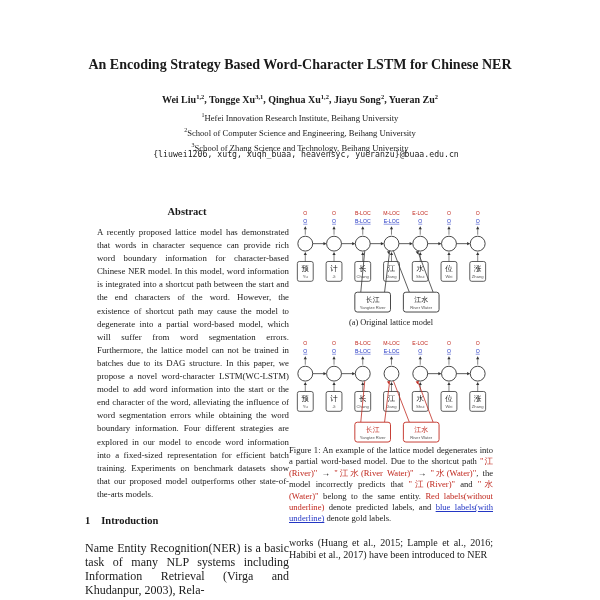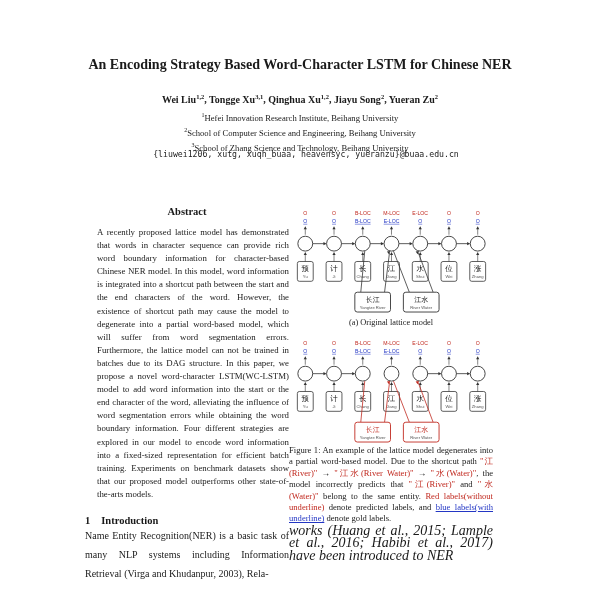--- a/index.html
+++ b/index.html
@@ -24,25 +24,25 @@
   .affiliations sup { font-size:6px; }
   .email {
     position:absolute; top:149px; left:12px; right:0; text-align:center;
     font-family:"DejaVu Sans Mono","Liberation Mono",monospace; font-size:8.2px;
   }
   .columns { position:absolute; top:200px; left:85px; width:432px; display:flex; }
   .col { width:204px; }
   .abstract-heading { text-align:center; font-size:10.5px; font-weight:700; margin:6px 0 9px 0; }
   .abstract-text { margin:0 0 0 12px; font-size:8.8px; line-height:13.1px; text-align:justify; }
   .section-heading { margin-top:14px; font-size:10.5px; font-weight:700; display:flex; gap:11px; }
-  .intro-text { margin-top:0; font-size:10px; line-height:19px; text-align:justify; }
+  .intro-text { margin-top:15px; font-size:12px; line-height:14px; text-align:justify; }
   .fig-svg { display:block; margin:6px auto 0 auto; }
   .subcap { text-align:center; font-size:8.3px; margin:3px 0 9px 0; }
   .fig-caption { font-size:8.6px; line-height:11.4px; text-align:justify; }
-  .cont-text { font-size:14px; line-height:12.6px; text-align:justify;font-style:italic; }
+  .cont-text { margin-top:12px; font-size:10px; line-height:12.6px; text-align:justify; }
 </style>
 </head>
 <body>
 
 <div class="page">
 
   <h1 class="title">An Encoding Strategy Based Word-Character LSTM for Chinese NER</h1>
 
   <div class="authors">
     <span><span>Wei Liu</span><sup>1,2</sup><span>, </span></span><span><span>Tongge Xu</span><sup>3,1</sup><span>, </span></span><span><span>Qinghua Xu</span><sup>1,2</sup><span>, </span></span><span><span>Jiayu Song</span><sup>2</sup><span>, </span></span><span><span>Yueran Zu</span><sup>2</sup><span></span></span>

